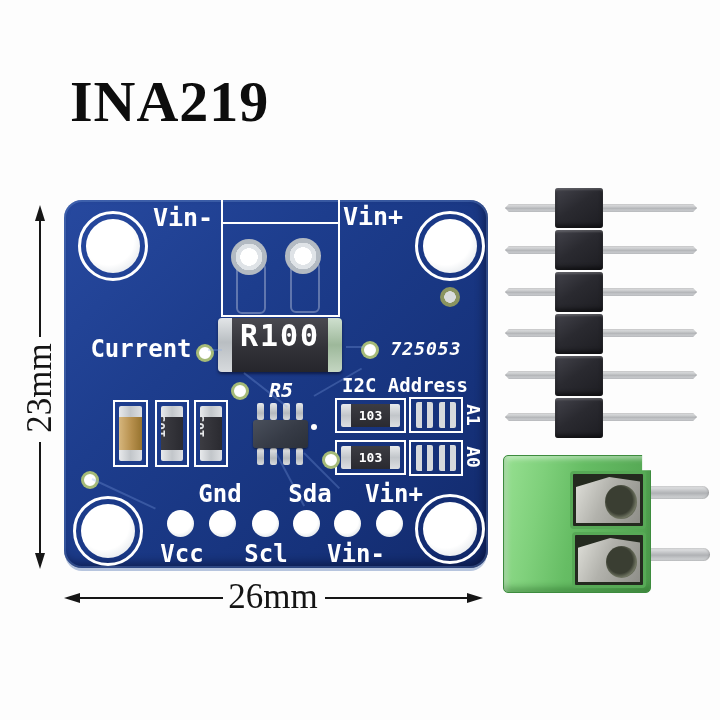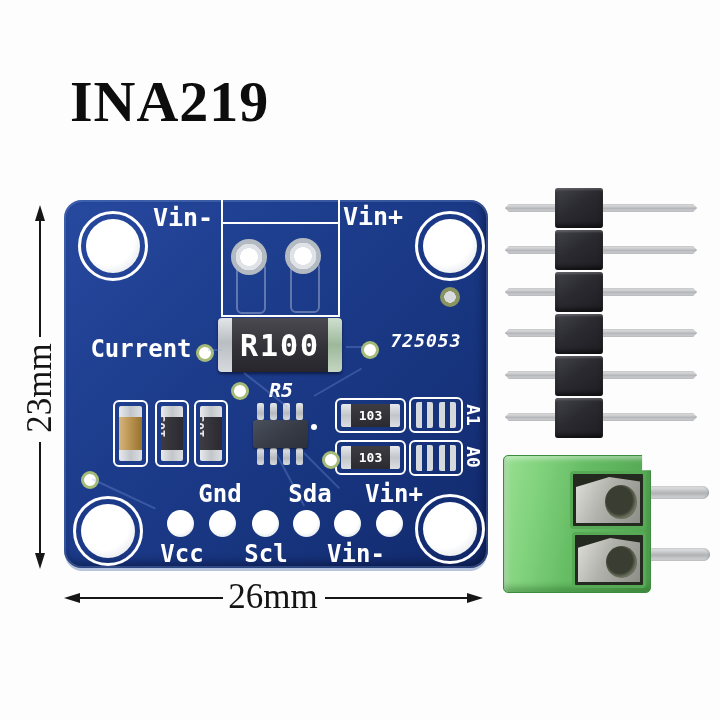--- a/index.html
+++ b/index.html
@@ -38,23 +38,23 @@
   .shole{position:absolute;width:36px;height:36px;border-radius:50%;
          background:radial-gradient(circle,#ffffff 0 34%,#dfe3e7 35% 52%,#b3bac2 53% 80%,#98a0aa 100%);}
   .padline{position:absolute;border:2px solid rgba(255,255,255,.30);border-radius:6px;}
   .sline{position:absolute;background:#fff;}
   
   .shunt{position:absolute;left:154px;top:118px;width:124px;height:54px;display:flex;
          border-radius:4px;overflow:hidden;box-shadow:0 2px 3px rgba(0,0,20,.5);}
   .shunt .cap{width:14px;background:linear-gradient(180deg,#e3e6e8,#b9bec2 45%,#d7dadd);}
   .shunt .cap.right{background:linear-gradient(180deg,#cfe0cf,#9db89a 50%,#c4d6c2);}
   .shunt .bodyR{flex:1;background:linear-gradient(180deg,#4a4a50,#323238 55%,#26262c);
-                display:flex;align-items:center;justify-content:center;}
-  
-  .obox{position:absolute;border:2px solid #fff;border-radius:6px;box-sizing:border-box;}
+                display:flex;justify-content:center;}
+  
+  .obox{position:absolute;border:2px solid #fff;border-radius:0;box-sizing:border-box;}
   
   .chipH{position:absolute;inset:4px;display:flex;border-radius:2px;overflow:hidden;}
   .chipH .cap{width:10px;background:linear-gradient(180deg,#e8eaec,#c2c6ca 50%,#dddfe2);}
   .chipH .bodyC{flex:1;background:linear-gradient(180deg,#3c3c42,#2a2a30);
                 display:flex;align-items:center;justify-content:center;}
   
   .chipV{position:absolute;inset:4px;display:flex;flex-direction:column;border-radius:2px;overflow:hidden;}
   .chipV .capv{height:11px;background:linear-gradient(90deg,#e8eaec,#c2c6ca 50%,#dddfe2);}
   .chipV .bodyC{flex:1;background:linear-gradient(90deg,#3c3c42,#2a2a30);
                 display:flex;align-items:center;justify-content:center;}
@@ -149,34 +149,35 @@
     <div class="lbl s24" style="left:77px;top:133px;margin-top:16px;">Current</div>
 
     <div class="shunt">
       <div class="cap"></div>
       <div class="bodyR">
           <span class="lbl s30" style="position:static;transform:none;">R100</span>
         </div>
       <div class="cap right"></div>
     </div>
 
-    <div class="lbl s18 ital" style="left:362px;top:140px;letter-spacing:1px;">725053</div>
+    <div class="lbl s18 ital" style="left:362px;top:148px;letter-spacing:1px;">725053</div>
 
     <div class="lbl s20" style="left:217px;top:190px;">R5</div>
     <div class="icpin" style="left:193px;top:203px;"></div>
     <div class="icpin" style="left:206px;top:203px;"></div>
     <div class="icpin" style="left:219px;top:203px;"></div>
     <div class="icpin" style="left:232px;top:203px;"></div>
     <div class="icpin" style="left:193px;top:248px;"></div>
     <div class="icpin" style="left:206px;top:248px;"></div>
     <div class="icpin" style="left:219px;top:248px;"></div>
     <div class="icpin" style="left:232px;top:248px;"></div>
     <div class="ic"></div>
     <div class="dot" style="left:247px;top:224px;width:6px;height:6px;"></div>
 
+    <div class="lbl s19" style="left:341px;top:185px;">I2C Address</div>
 
     <div class="obox" style="left:271px;top:198px;width:71px;height:35px;">
       <div class="chipH">
         <div class="cap"></div>
         <div class="bodyC">
             <span class="lbl s13" style="position:static;transform:none;">103</span>
           </div>
         <div class="cap"></div>
       </div>
     </div>

